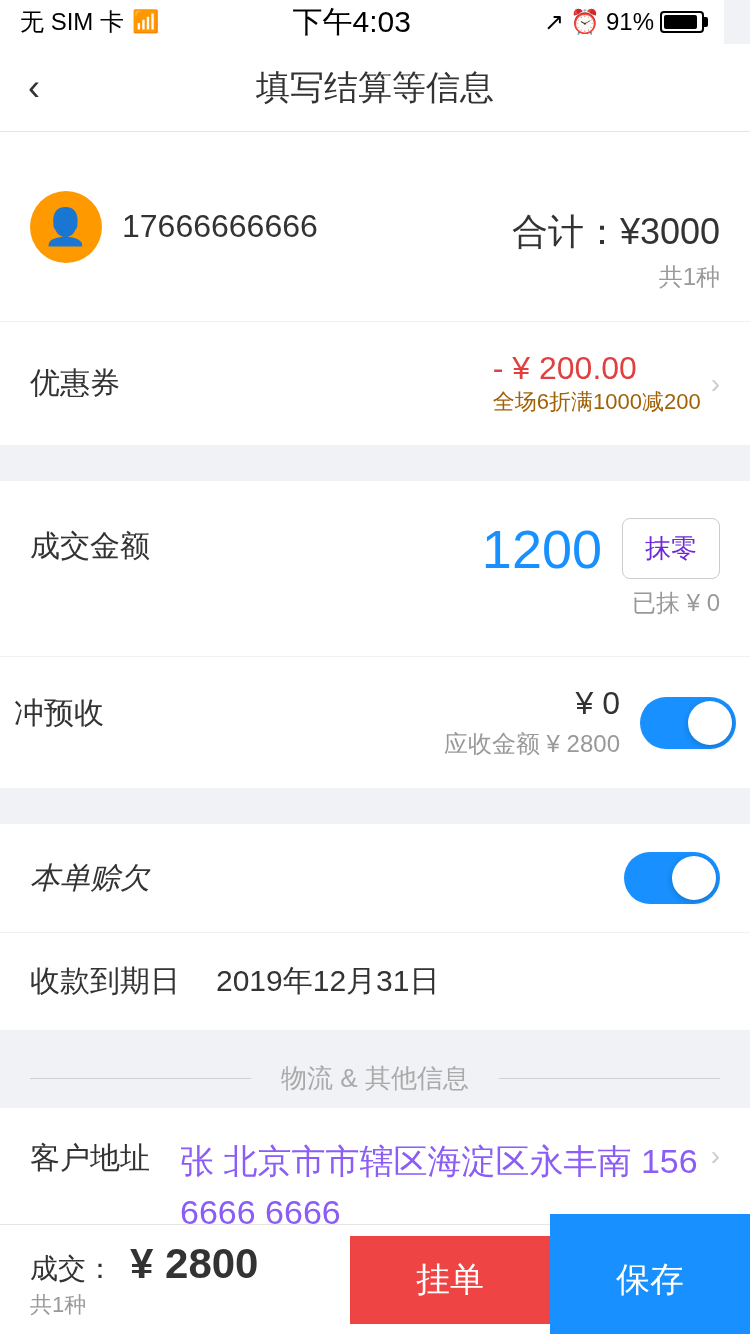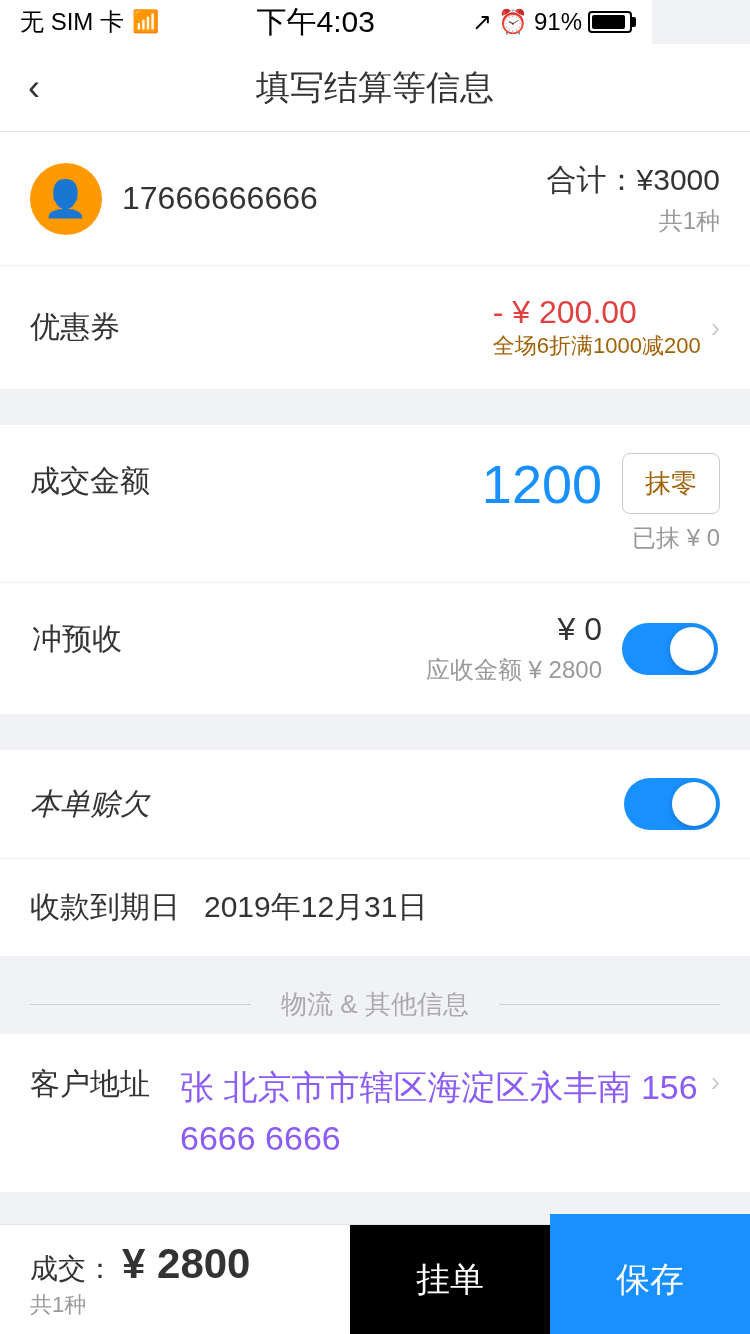--- a/index.html
+++ b/index.html
@@ -8,21 +8,21 @@
       font-family: -apple-system, "PingFang SC", "Helvetica Neue", sans-serif;
       background: #f0f2f5;
       width: 750px;
       min-height: 1334px;
       overflow-x: hidden;
       font-size: 28px;
     }
 
     
     .status-bar {
-      width: 652px;
+      width: 724px;
       height: 44px;
       background: #fff;
       display: flex;
       align-items: center;
       justify-content: space-between;
       padding: 0 20px;
       font-size: 24px;
       color: #000;
     }
     .status-left { display: flex; align-items: center; gap: 8px; }
@@ -84,64 +84,64 @@
     .user-left { display: flex; align-items: center; gap: 20px; }
     .avatar {
       width: 72px; height: 72px; border-radius: 50%; background: #f90;
       display: flex; align-items: center; justify-content: center;
       font-size: 36px; color: #fff;
     }
     .user-info {}
     .user-phone { font-size: 32px; font-weight: 500; color: #333; }
     .user-debt { font-size: 24px; color: #999; margin-top: 4px; }
     .user-right { text-align: right; }
-    .user-total { font-size: 30px; color: #333; }
+    .user-total { font-size: 36px; color: #333; margin-top: 48px; }
     .user-count { font-size: 24px; color: #999; margin-top: 4px; }
 
     
     .coupon-row {
       display: flex;
       align-items: center;
       justify-content: space-between;
       padding: 28px 30px;
       border-top: 1px solid #f0f0f0;
     }
     .coupon-label { font-size: 30px; color: #333; }
     .coupon-right { display: flex; align-items: center; gap: 10px; }
     .coupon-amount { font-size: 32px; color: #e04040; font-weight: 500; }
     .coupon-desc { font-size: 22px; color: #a16207; text-align: right; }
     .coupon-arrow { font-size: 28px; color: #ccc; }
 
     
     .section-divider { height: 18px; background: #f0f2f5; }
 
     
-    .amount-section { background: #fff; padding: 28px 30px; margin-bottom: 0; }
+    .amount-section { background: #fff; padding: 37px 30px; margin-bottom: 0; }
     .amount-row {
       display: flex;
       align-items: flex-start;
       justify-content: space-between;
     }
     .amount-label { font-size: 30px; color: #333; padding-top: 8px; }
     .amount-right { display: flex; align-items: center; gap: 20px; }
     .amount-value { font-size: 54px; font-weight: 500; color: #1890ff; line-height: 1; }
     .round-btn {
       border: 1px solid #ccc;
       border-radius: 8px;
       padding: 12px 22px;
       font-size: 26px;
-      color: #a16207;
+      color: #6d28d9;
       background: #fff;
       cursor: pointer;
       white-space: nowrap;
     }
     .amount-sub { font-size: 24px; color: #999; margin-top: 8px; text-align: right; }
 
     
-    .prepay-section { background: #fff; padding: 28px 32px; border-top: 1px solid #f0f0f0; }
+    .prepay-section { background: #fff; padding: 28px 14px; border-top: 1px solid #f0f0f0; }
     .prepay-row {
       display: flex;
       align-items: flex-start;
       justify-content: space-between;
     }
     .prepay-label { font-size: 30px; color: #333; padding-top: 8px; }
     .prepay-right { display: flex; align-items: center; gap: 20px; }
     .prepay-values { text-align: right; }
     .prepay-amount { font-size: 32px; color: #333; }
     .prepay-receivable { font-size: 24px; color: #999; margin-top: 6px; }
@@ -169,21 +169,21 @@
       justify-content: space-between;
       font-style: italic;
     }
     .debt-label { font-size: 30px; color: #333; }
 
     
     .duedate-section { background: #fff; padding: 28px 30px; border-top: 1px solid #f0f0f0; }
     .duedate-row {
       display: flex;
       align-items: center;
-      gap: 24px;
+      gap: 36px;
     }
     .duedate-label { font-size: 30px; color: #333; }
     .duedate-value { font-size: 30px; color: #333; }
 
     
     .logistics-divider {
       background: #f0f2f5;
       height: 60px;
       display: flex;
       align-items: center;
@@ -220,22 +220,22 @@
     }
     .bottom-summary {
       flex: 1;
       padding: 0 30px;
     }
     .bottom-deal { font-size: 28px; color: #333; }
     .bottom-amount { font-size: 42px; font-weight: 600; color: #333; }
     .bottom-count { font-size: 22px; color: #999; margin-top: 2px; }
     .bottom-btn-hang {
       width: 200px;
-      height: 110px;
-      background: #000000;
+      height: 88px;
+      background: #ef4444;
       display: flex;
       align-items: center;
       justify-content: center;
       font-size: 34px;
       color: #fff;
       cursor: pointer;
     }
     .bottom-btn-save {
       width: 200px;
       height: 132px;
@@ -367,21 +367,21 @@
       </div>
     </div>
   </div>
 
   <div class="gray-area"></div>
 
 </div>
 
 <div class="bottom-bar">
   <div class="bottom-summary">
-    <div style="display:flex;align-items:baseline;gap:8px;">
+    <div style="display:flex;align-items:baseline;gap:16px;">
       <span class="bottom-deal">成交：</span>
       <span class="bottom-amount">¥ 2800</span>
     </div>
     <div class="bottom-count">共1种</div>
   </div>
   <div class="bottom-btn-hang">挂单</div>
   <div class="bottom-btn-save">保存</div>
 </div>
 
 </body></html>

